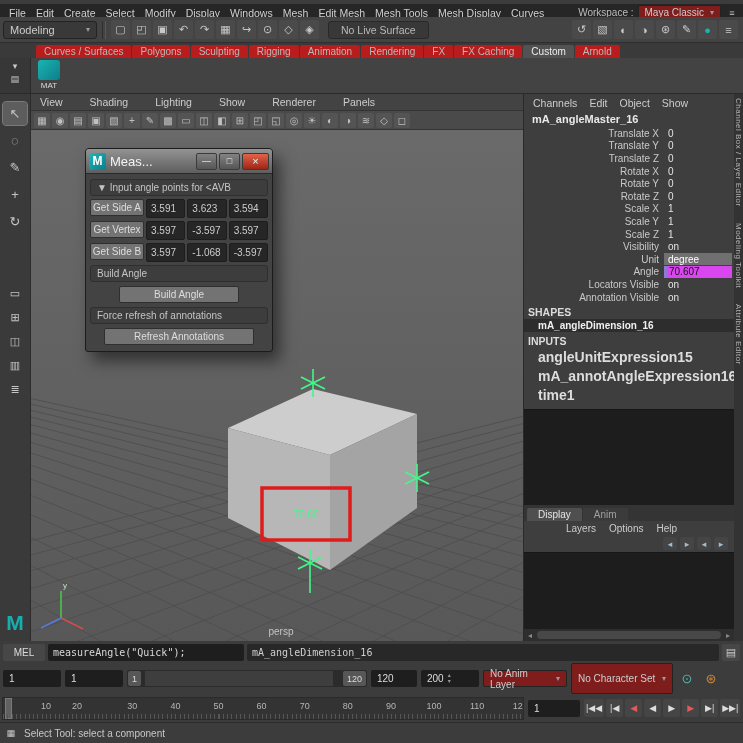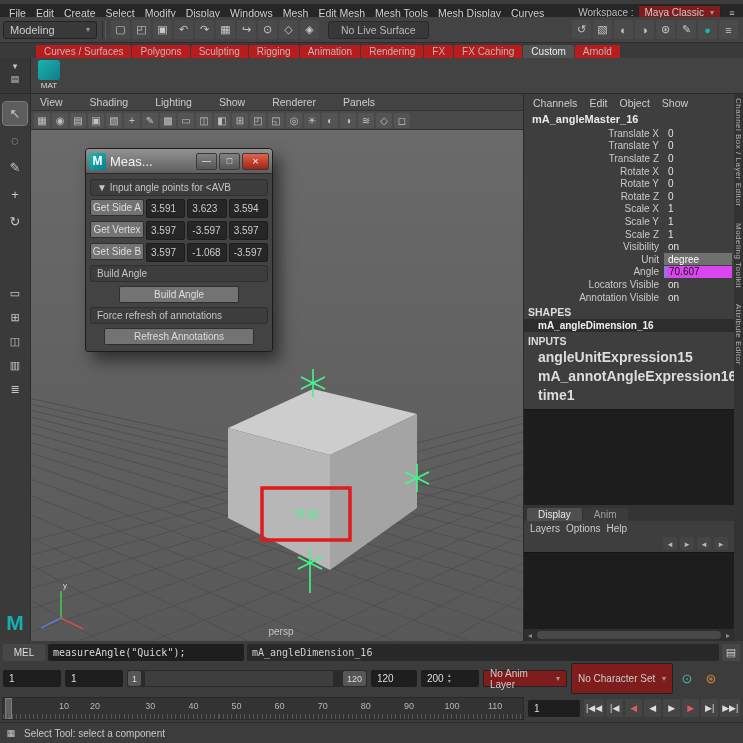--- a/index.html
+++ b/index.html
@@ -86,21 +86,21 @@
   .cbrow .val{width:68px;color:#e3e3e3;padding-left:4px;margin-right:2px;height:12px;display:flex;align-items:center;}
   .cbrow.selected .val{background:#707070;color:#fff;}
   .cbrow.expression .val{background:#d946ef;color:#111;border-left:3px solid #8d79d6;padding-left:2px;}
   .cb-header{font-size:10.5px;font-weight:bold;color:#dcdcdc;padding:3px 0 1px 4px;}
   .cb-shape{font-size:10px;font-weight:bold;color:#f0f0f0;background:#2d2d2d;padding:1px 0 1px 14px;}
   .cbin{font-size:14px;font-weight:bold;color:#ddd;padding:1px 0 2px 14px;}
   #cb-void{height:96px;background:#1d1d1d;margin-top:4px;border-top:1px solid #161616;}
   #layer-tabs{height:16px;background:#343434;display:flex;align-items:flex-end;gap:1px;padding-left:3px;}
   .ltab{font-size:10px;padding:1px 11px;background:#3b3b3b;color:#9f9f9f;border-radius:2px 2px 0 0;}
   .ltab.active{background:#4f4f4f;color:#e6e6e6;}
-  #layer-menu{height:14px;display:flex;gap:6px;align-items:center;padding:0 6px;}
+  #layer-menu{height:14px;display:flex;gap:13px;align-items:center;padding:0 6px;margin-left:36px;}
   .lym{font-size:10px;color:#ccc;}
   #layer-icons{height:17px;display:flex;justify-content:flex-end;gap:3px;align-items:center;padding:0 6px;}
   .icon.ly{width:14px;height:13px;background:#454545;border-radius:2px;font-size:9px;color:#a5bccb;}
   #layer-void{flex:1;background:#1d1d1d;border-top:1px solid #161616;}
   #layer-scroll{height:12px;background:#2e2e2e;display:flex;align-items:center;}
   .sarr{width:12px;text-align:center;font-size:8px;color:#8a8a8a;}
   .strack{flex:1;height:8px;margin:0 1px;background:#484848;border-radius:4px;}
 
   #side-strip{position:absolute;left:734px;top:0;width:9px;height:100%;background:#333;display:flex;flex-direction:column;align-items:center;gap:16px;padding-top:4px;}
   .vtab{writing-mode:vertical-rl;font-size:8px;color:#b2b2b2;letter-spacing:.5px;white-space:nowrap;}
@@ -122,21 +122,21 @@
   .grip.left{left:1px;} .grip.right{right:1px;}
   .spinner{font-size:6px;line-height:.9;color:#999;margin-left:4px;}
   .dd-anim{width:84px;height:17px;justify-content:space-between;}
   .dd-char{width:102px;height:31px;justify-content:space-between;}
   .icon.rnd{width:20px;height:20px;font-size:13px;}
 
   
   #time-bar{position:absolute;left:0;top:694px;width:743px;height:28px;background:#3c3c3c;display:flex;align-items:center;gap:4px;padding:0 2px;}
   #timeline{position:relative;flex:0 0 522px;height:23px;background:#333;border:1px solid #2a2a2a;overflow:hidden;}
   #timeline::after{content:"";position:absolute;left:0;right:0;bottom:0;height:5px;background:repeating-linear-gradient(90deg,#565656 0 1px,transparent 1px 4.31px);}
-  .tick{position:absolute;top:3px;transform:translateX(-50%);font-size:9px;color:#b5b5b5;margin-left:18px;}
+  .tick{position:absolute;top:3px;transform:translateX(-50%);font-size:9px;color:#b5b5b5;}
   #cf-marker{position:absolute;left:2px;top:0;bottom:0;width:7px;background:#616161;border:1px solid #7a7a7a;}
   #cur-frame{width:52px;}
   #pb-buttons{display:flex;gap:2px;align-items:center;}
   .pbtn{min-width:17px;height:18px;background:#454545;border-radius:2px;color:#ddd;font-size:9px;display:flex;align-items:center;justify-content:center;padding:0 2px;white-space:nowrap;}
   .pbtn.red{color:#e05a5a;}
 
   
   #status-bar{position:absolute;left:0;top:722px;width:743px;height:21px;background:#3c3c3c;border-top:1px solid #2c2c2c;display:flex;align-items:center;gap:6px;padding:0 4px;font-size:10px;color:#c8c8c8;}
 </style>
 </head>

